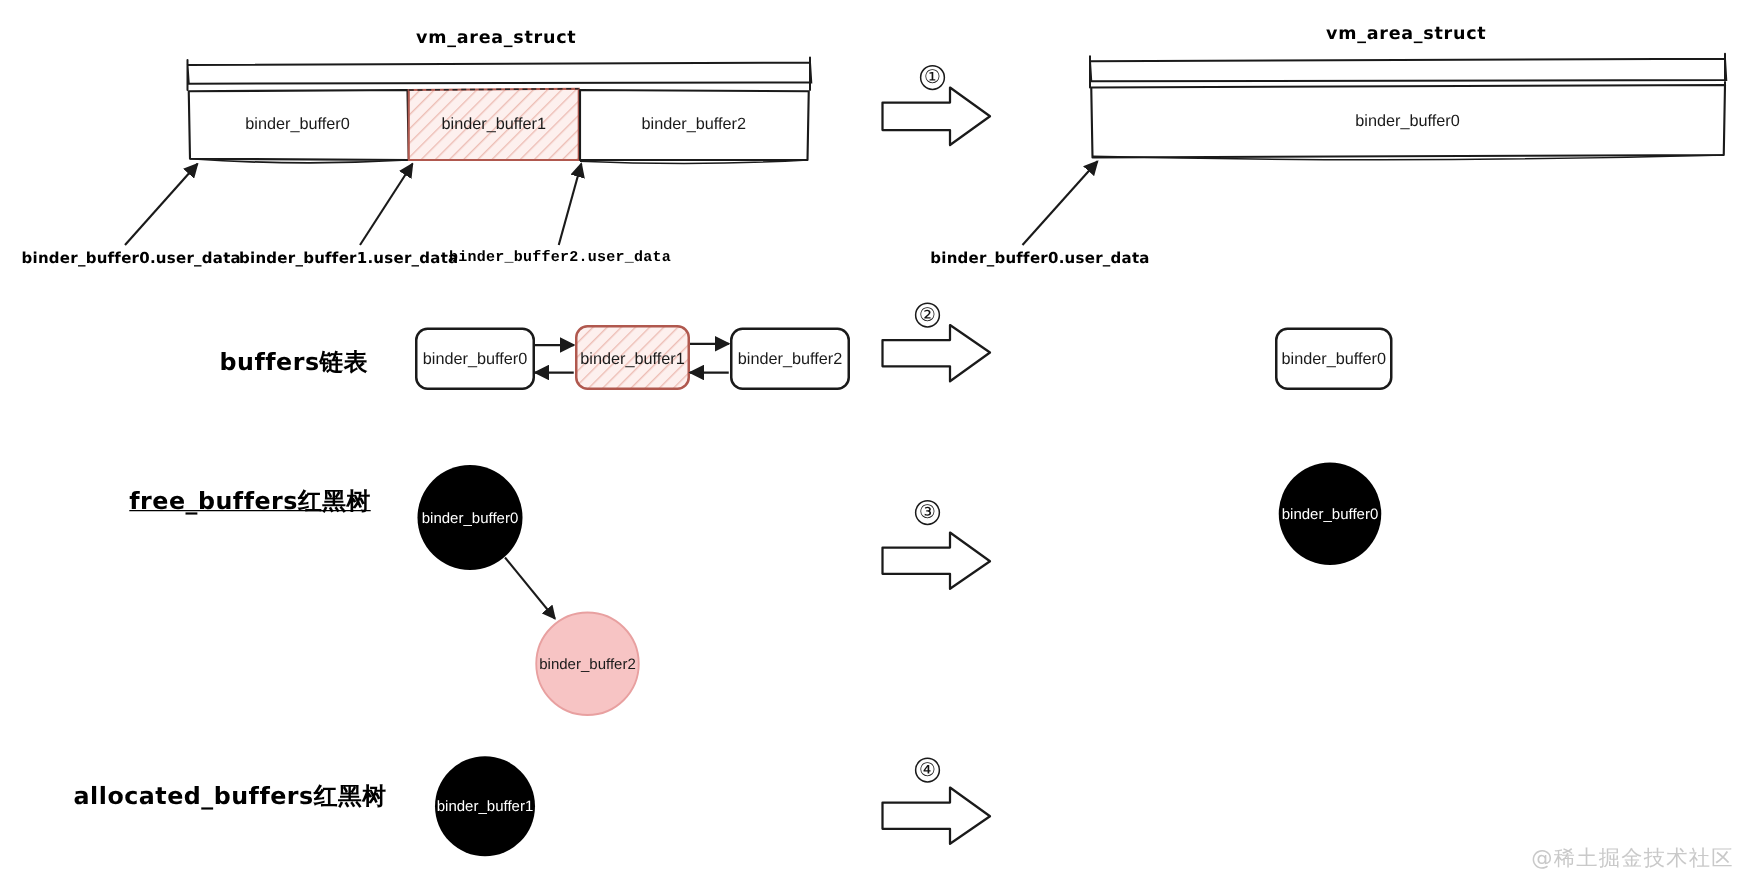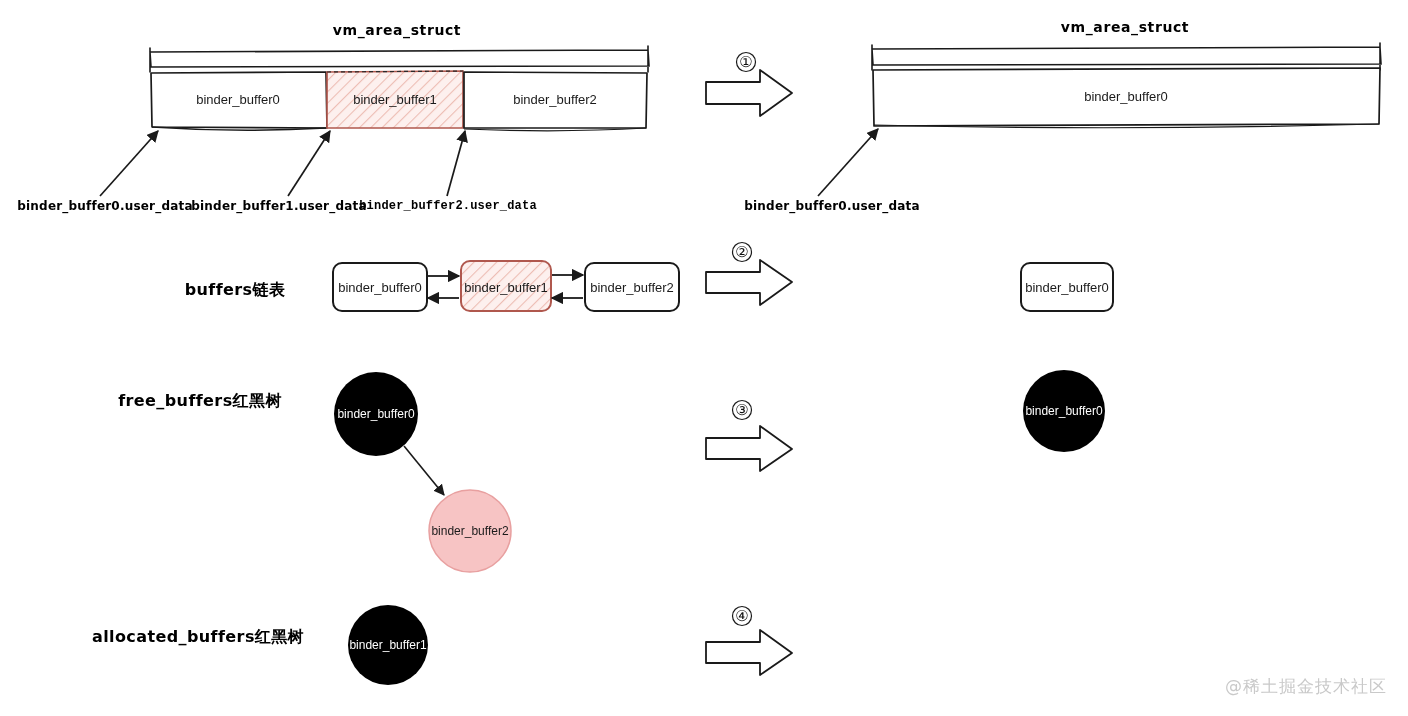--- a/index.html
+++ b/index.html
@@ -29,21 +29,21 @@
     font-weight: bold;
     font-size: 14px;
     letter-spacing: 0.6px;
     color: #000;
     white-space: nowrap;
     text-align: right;
   }
   .rowlabel {
     font-family: "DejaVu Sans", sans-serif;
     font-weight: bold;
-    font-size: 16px;
+    font-size: 19px;
     letter-spacing: 0.4px;
     color: #000;
     white-space: nowrap;
   }
   .ptrlabel {
     font-family: "DejaVu Sans", sans-serif;
     font-weight: bold;
     font-size: 12px;
     letter-spacing: 0.2px;
     color: #000;
@@ -191,22 +191,22 @@
 <div class="abs ptrlabel center-x" style="left:448px; top:199px;font-family:Liberation Mono, monospace;">binder_buffer2.user_data</div>
 
 <div class="abs ptrlabel center-x" style="left:832px; top:199px;">binder_buffer0.user_data</div>
 
 <div class="abs stepnum center-xy" style="left:746px; top:62px;">①</div>
 <div class="abs stepnum center-xy" style="left:742px; top:252px;">②</div>
 <div class="abs stepnum center-xy" style="left:742px; top:410px;">③</div>
 <div class="abs stepnum center-xy" style="left:742px; top:616px;">④</div>
 
 <div class="abs rowlabel center-xy" style="left:235px; top:290px;">buffers链表</div>
-<div class="abs rowlabel center-xy" style="left:200px; top:401px;">free_buffers红黑树</div>
-<div class="abs rowlabel center-xy" style="left:198px; top:637px;">allocated_buffers红黑树</div>
+<div class="abs rowlabel center-xy" style="left:200px; top:401px;text-decoration:underline;">free_buffers红黑树</div>
+<div class="abs rowlabel center-xy" style="left:184px; top:637px;">allocated_buffers红黑树</div>
 
 <div class="abs boxtext center-xy" style="left:380px; top:287px;">binder_buffer0</div>
 <div class="abs boxtext center-xy" style="left:506px; top:287px;">binder_buffer1</div>
 <div class="abs boxtext center-xy" style="left:632px; top:287px;">binder_buffer2</div>
 
 <div class="abs boxtext center-xy" style="left:1067px; top:287px;">binder_buffer0</div>
 
 <div class="abs circletext center-xy" style="left:376px; top:414px;">binder_buffer0</div>
 <div class="abs circletext-dark center-xy" style="left:470px; top:531px;">binder_buffer2</div>
 

